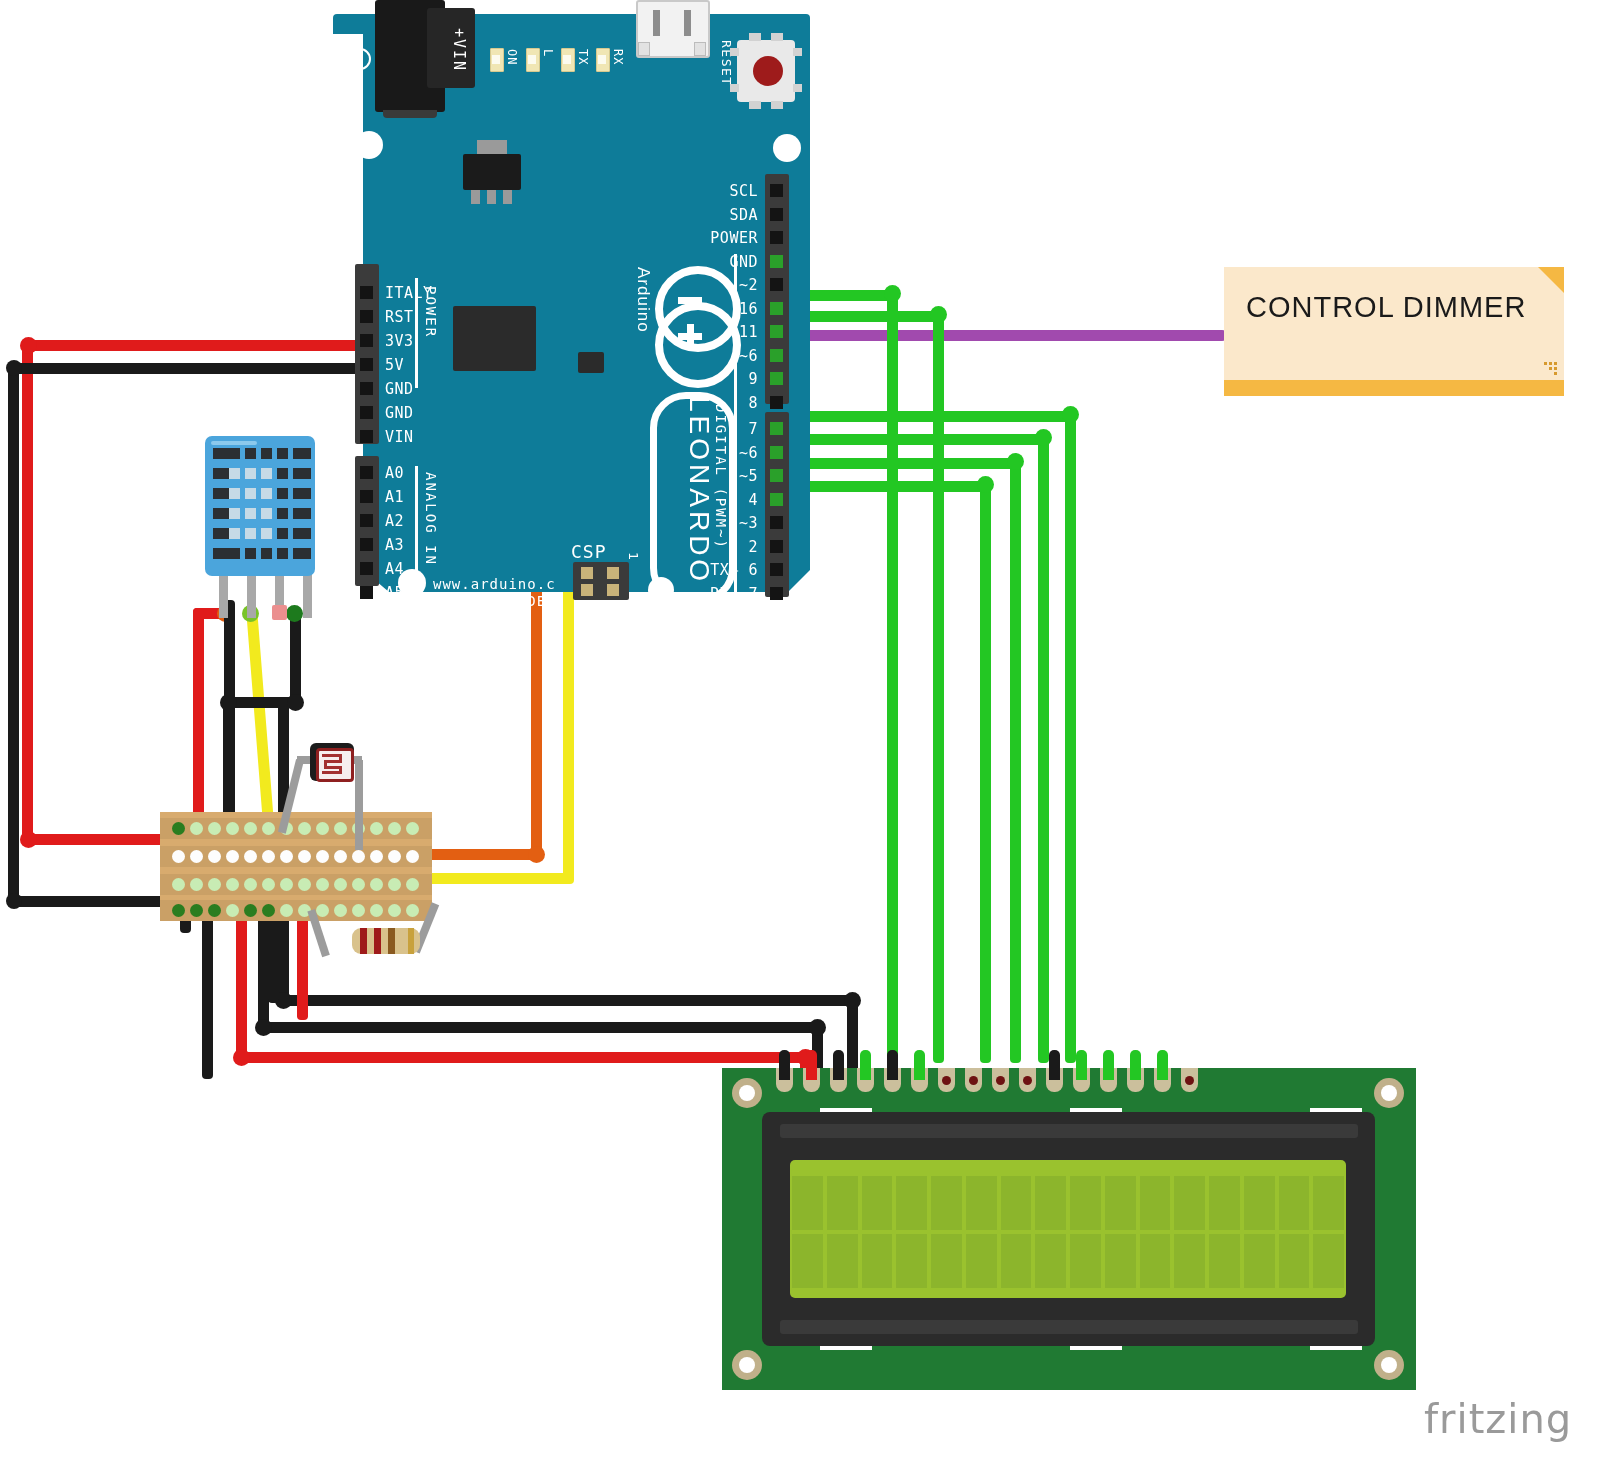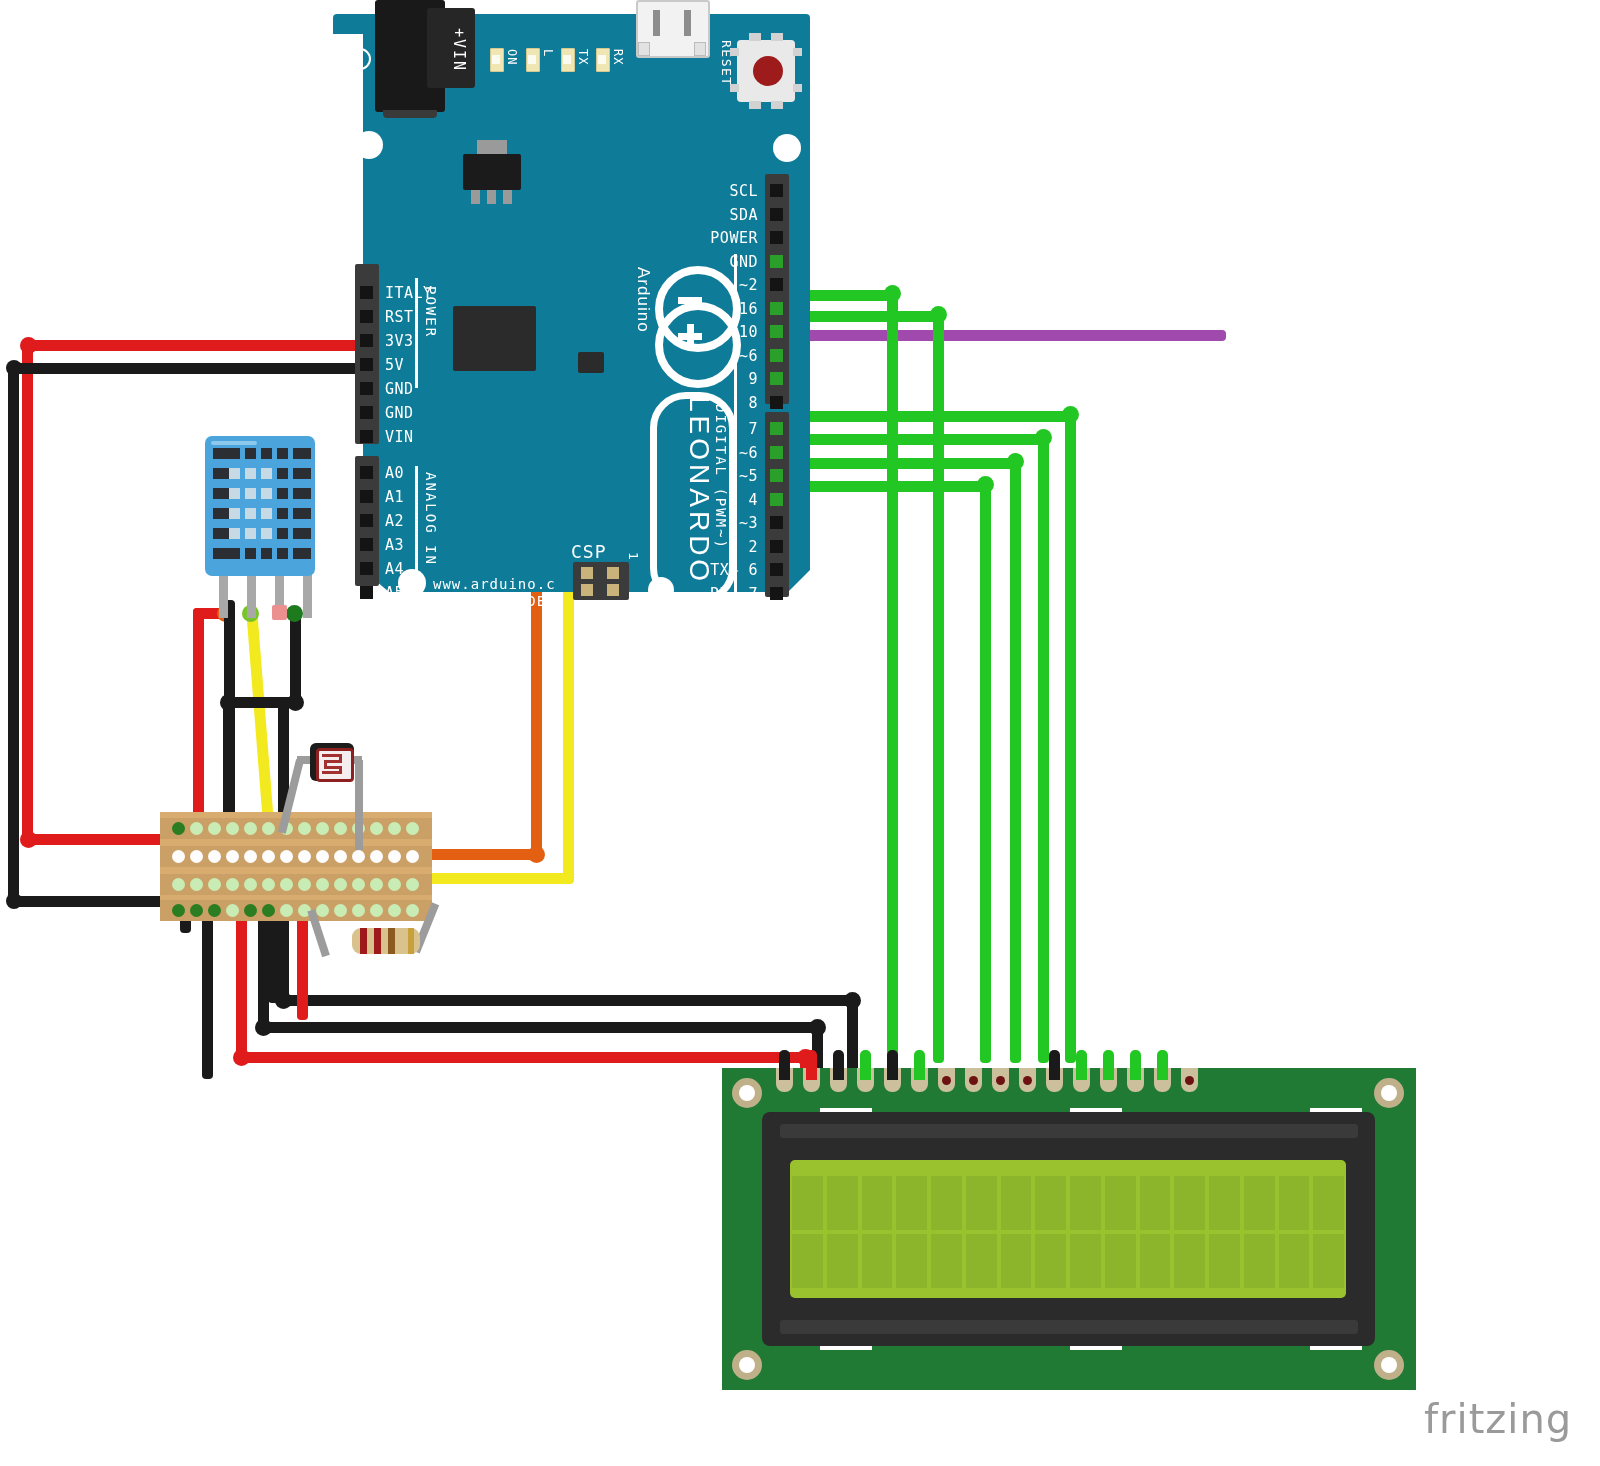--- a/index.html
+++ b/index.html
@@ -525,21 +525,21 @@
         <div class="pinlabel" style="top: 191.5px; left: 0px; width: 425px; text-align: right;">SDA</div>
         <div class="pinhole" style="left: 437px; top: 217px;"></div>
         <div class="pinlabel" style="top: 215px; left: 0px; width: 425px; text-align: right;">POWER</div>
         <div class="pinhole pin-used" style="left: 437px; top: 240.5px;"></div>
         <div class="pinlabel" style="top: 238.5px; left: 0px; width: 425px; text-align: right;">GND</div>
         <div class="pinhole" style="left: 437px; top: 264px;"></div>
         <div class="pinlabel" style="top: 262px; left: 0px; width: 425px; text-align: right;">~2</div>
         <div class="pinhole pin-used" style="left: 437px; top: 287.5px;"></div>
         <div class="pinlabel" style="top: 285.5px; left: 0px; width: 425px; text-align: right;">16</div>
         <div class="pinhole pin-used" style="left: 437px; top: 311px;"></div>
-        <div class="pinlabel" style="top: 309px; left: 0px; width: 425px; text-align: right;">~10</div>
+        <div class="pinlabel" style="top: 309px; left: 0px; width: 425px; text-align: right;">~11</div>
         <div class="pinhole pin-used" style="left: 437px; top: 334.5px;"></div>
         <div class="pinlabel" style="top: 332.5px; left: 0px; width: 425px; text-align: right;">~6</div>
         <div class="pinhole pin-used" style="left: 437px; top: 358px;"></div>
         <div class="pinlabel" style="top: 356px; left: 0px; width: 425px; text-align: right;">9</div>
         <div class="pinhole" style="left: 437px; top: 381.5px;"></div>
         <div class="pinlabel" style="top: 379.5px; left: 0px; width: 425px; text-align: right;">8</div>
       </div>
     <div id="digital-bottom-pins">
         <div class="pinhole pin-used" style="left: 437px; top: 408px;"></div>
         <div class="pinlabel" style="top: 406px; left: 0px; width: 425px; text-align: right;">7</div>
@@ -674,16 +674,29 @@
             <div class="lcd-cell" style="left: 384.25px; top: 74px; width: 30.75px; height: 54px;"></div>
             <div class="lcd-cell" style="left: 419px; top: 74px; width: 30.75px; height: 54px;"></div>
             <div class="lcd-cell" style="left: 453.75px; top: 74px; width: 30.75px; height: 54px;"></div>
             <div class="lcd-cell" style="left: 488.5px; top: 74px; width: 30.75px; height: 54px;"></div>
             <div class="lcd-cell" style="left: 523.25px; top: 74px; width: 30.75px; height: 54px;"></div>
           </div>
       </div>
     </div>
   </div>
 
+  <div id="note">
+    <div id="note-fold"></div>
+    <div id="note-text">CONTROL DIMMER</div>
+    <div id="note-bottom"></div>
+    <div id="note-grip" style="position: absolute; right: 4px; bottom: 18px; width: 16px; height: 16px;">
+        <div class="grip-dot" style="left: 0px; top: 0px;"></div>
+        <div class="grip-dot" style="left: 5px; top: 0px;"></div>
+        <div class="grip-dot" style="left: 10px; top: 0px;"></div>
+        <div class="grip-dot" style="left: 5px; top: 5px;"></div>
+        <div class="grip-dot" style="left: 10px; top: 5px;"></div>
+        <div class="grip-dot" style="left: 10px; top: 10px;"></div>
+      </div>
+  </div>
 
   <div id="fritz">fritzing</div>
 
 </div>
 
 </body></html>

